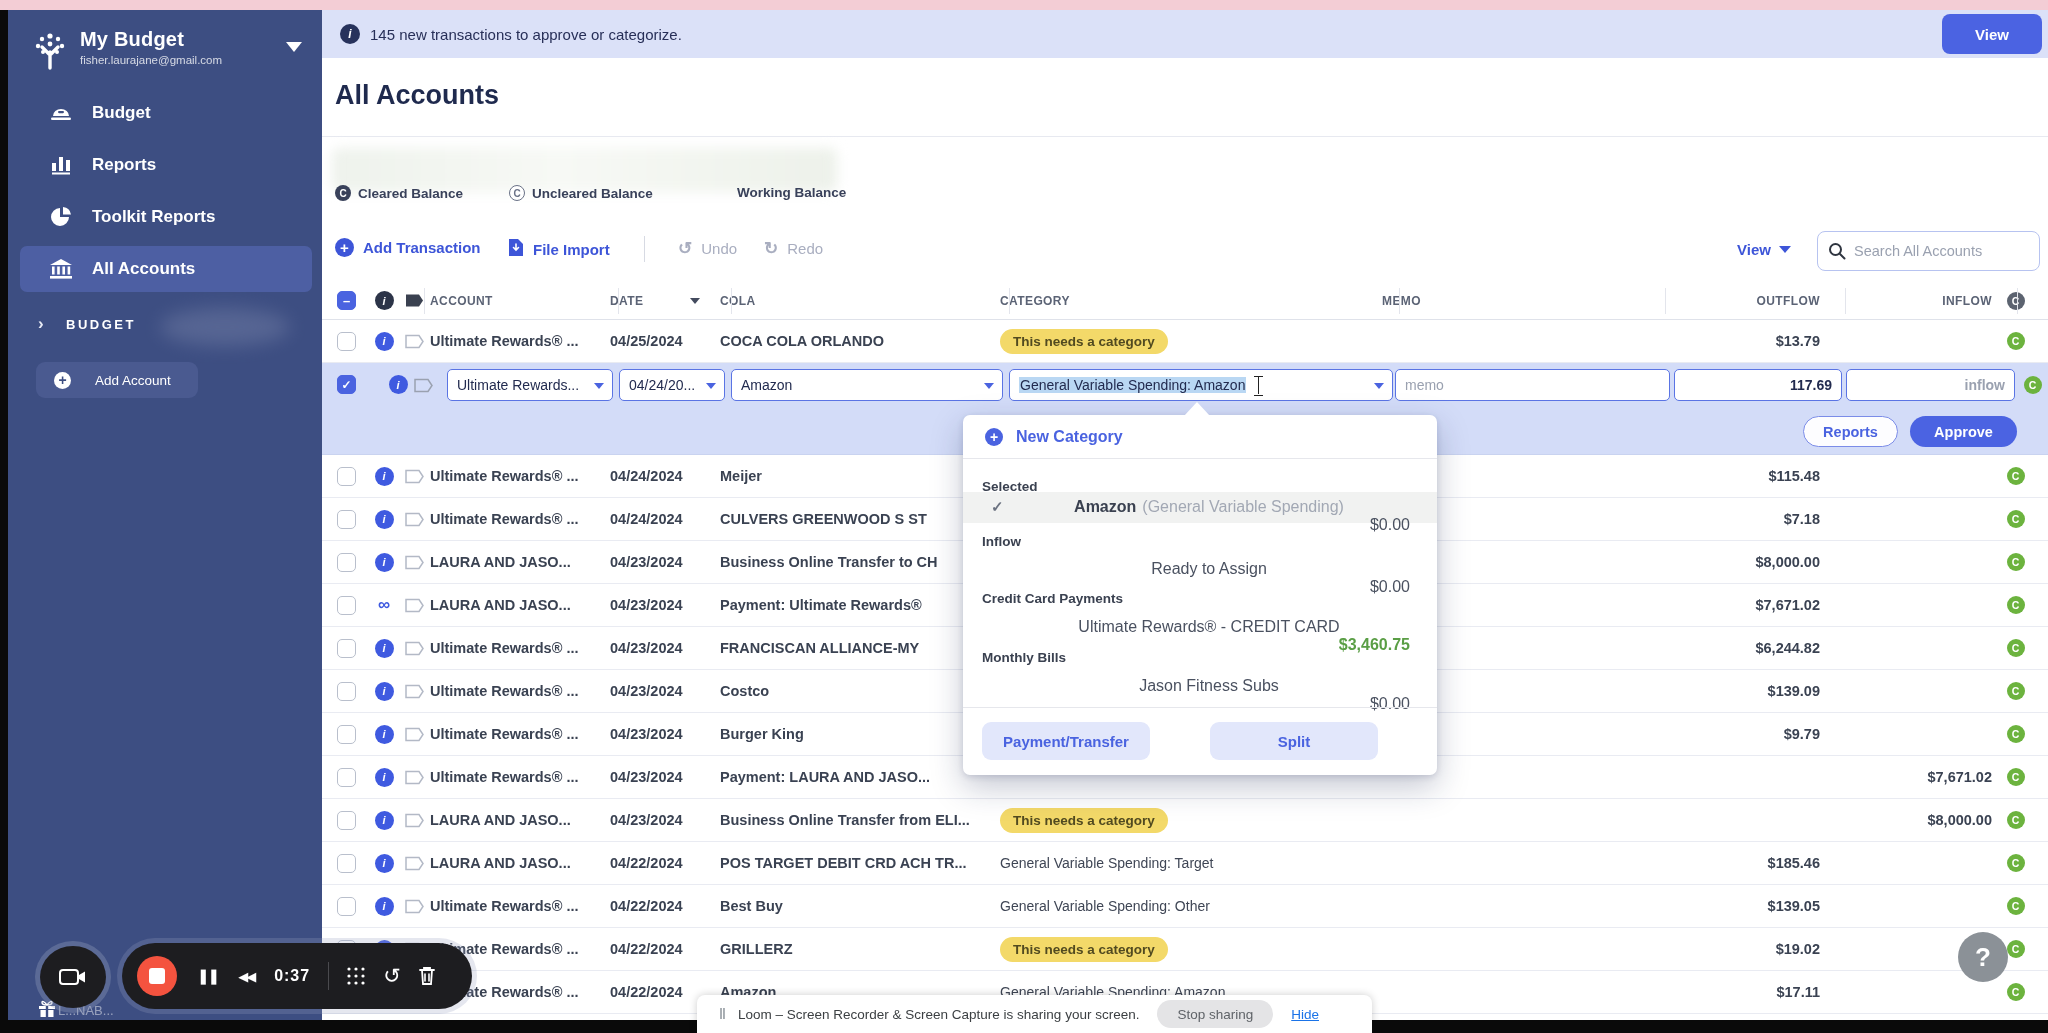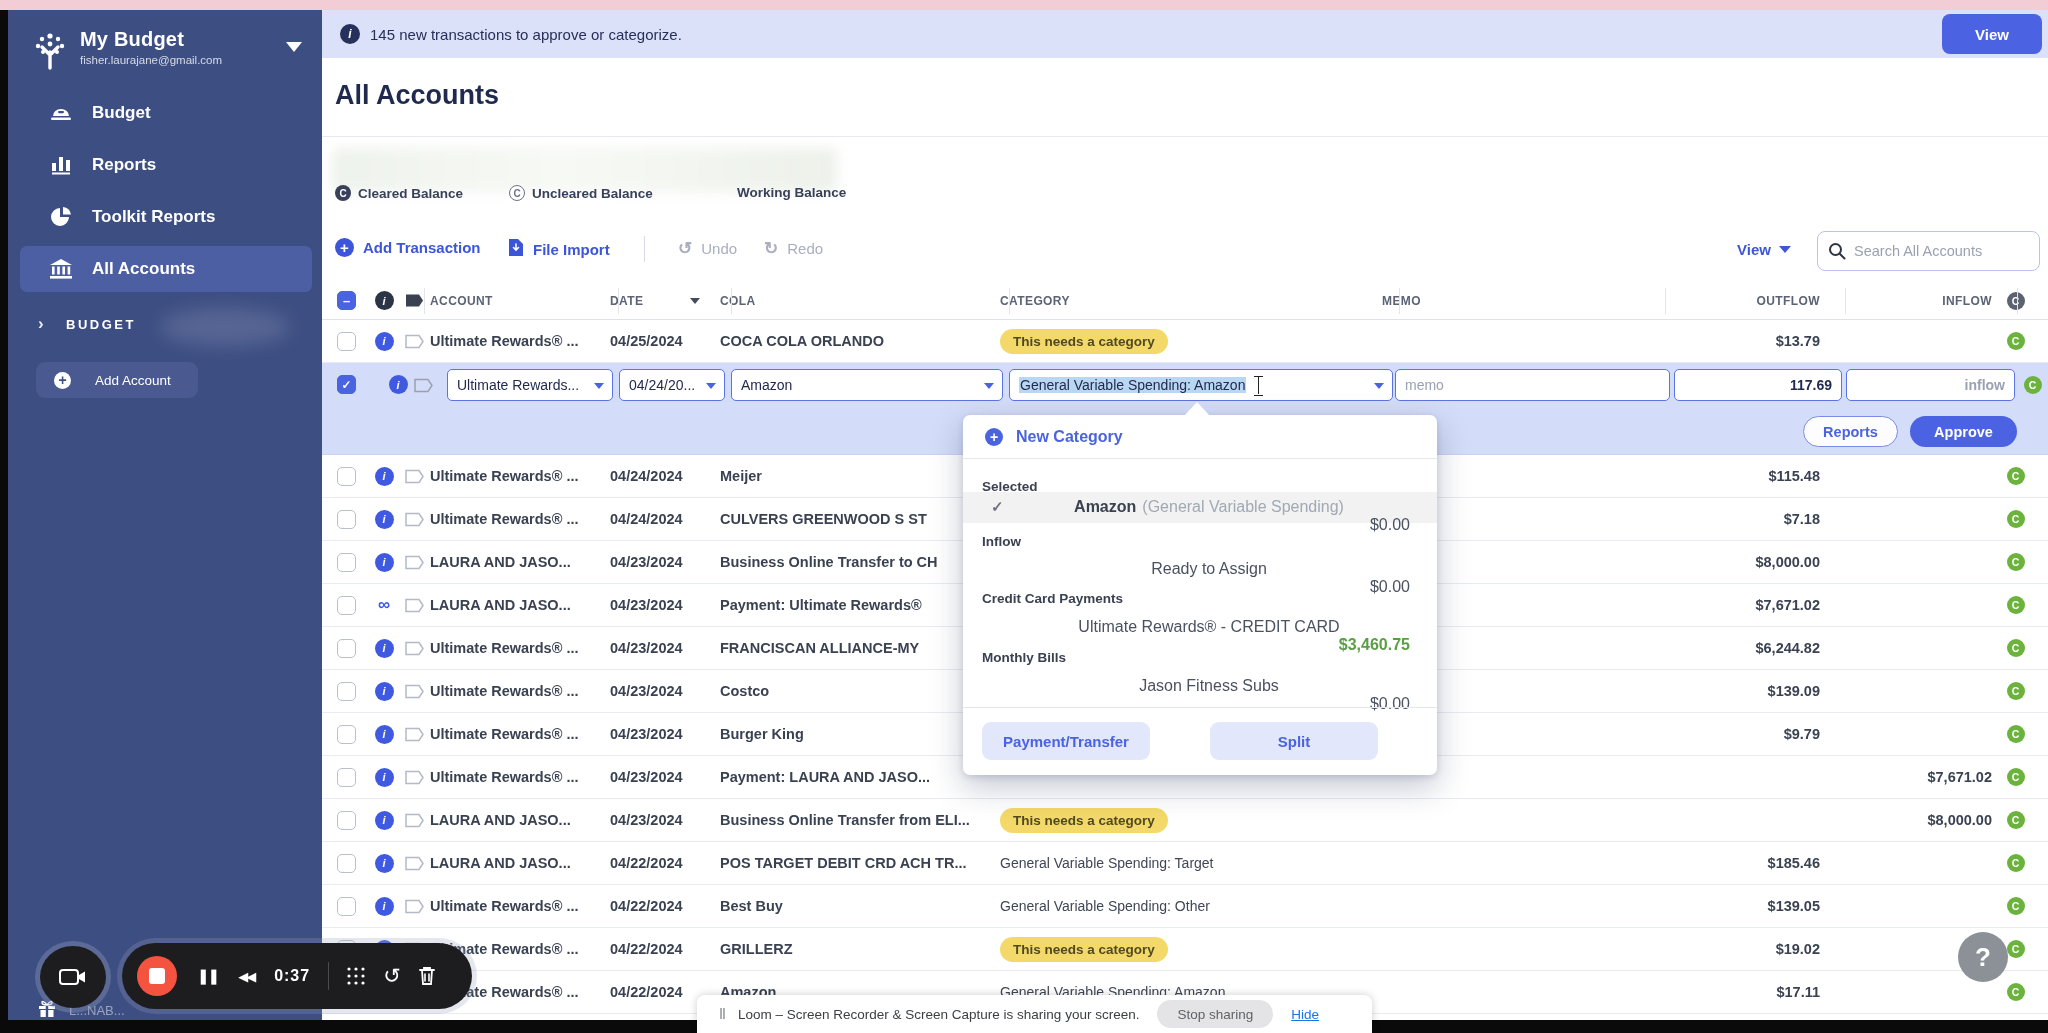--- a/index.html
+++ b/index.html
@@ -25,21 +25,21 @@
   .sb-item .ic { width:26px; margin-left:28px; display:flex; justify-content:center; }
   .sb-item .lbl { margin-left:18px; font-size:17px; font-weight:600; }
   .sb-item.selected { background:#4d5fa3; }
   .sb-budget { position:absolute; left:0; top:296px; width:100%; height:40px; }
   .sb-budget .chev { position:absolute; left:30px; top:8px; font-size:17px; font-weight:700; color:#e8ebf5; }
   .sb-budget .lbl { position:absolute; left:58px; top:11px; font-size:13px; font-weight:700; letter-spacing:2.5px; }
   .sb-blur-oval { position:absolute; left:152px; top:2px; width:130px; height:38px; border-radius:50%; background:#5f6d99; filter:blur(9px); opacity:.75; }
   #add-account { left:28px; top:352px; width:162px; height:36px; background:#4a5a90; border-radius:9px; display:flex; align-items:center; z-index:6; }
   #add-account .plus { width:17px; height:17px; margin-left:18px; border-radius:50%; background:#fff; color:#3d4e82; font-size:14px; font-weight:700; display:flex; align-items:center; justify-content:center; line-height:0; }
   #add-account .lbl { margin-left:24px; font-size:13.5px; font-weight:400; color:#fff; }
-  #referral { left:30px; top:990px; display:flex; align-items:center; gap:13px; color:rgba(255,255,255,.85); font-size:13px; z-index:41; }
+  #referral { left:30px; top:990px; display:flex; align-items:center; gap:2px; color:rgba(255,255,255,.85); font-size:13px; z-index:41; }
 
   
   #banner { left:322px; top:10px; width:1726px; height:48px; background:#dbe1f8; display:flex; align-items:center; z-index:4; }
   #banner .info { width:20px; height:20px; margin-left:18px; border-radius:50%; background:#27325c; color:#fff; font-size:12px; font-weight:700; font-style:italic; display:flex; align-items:center; justify-content:center; }
   #banner .txt { margin-left:10px; font-size:15px; font-weight:500; color:#272f58; }
   #banner-view { position:absolute; right:6px; top:4px; width:100px; height:40px; background:#4b63e2; border:none; border-radius:8px; color:#fff; font-size:15px; font-weight:600; font-family:inherit; }
 
   
   #page-title { left:335px; top:80px; font-size:27px; font-weight:700; color:#1f2a4e; z-index:2; }
   #hdr-divider { left:322px; top:136px; width:1726px; height:1px; background:#e7e9f0; }

